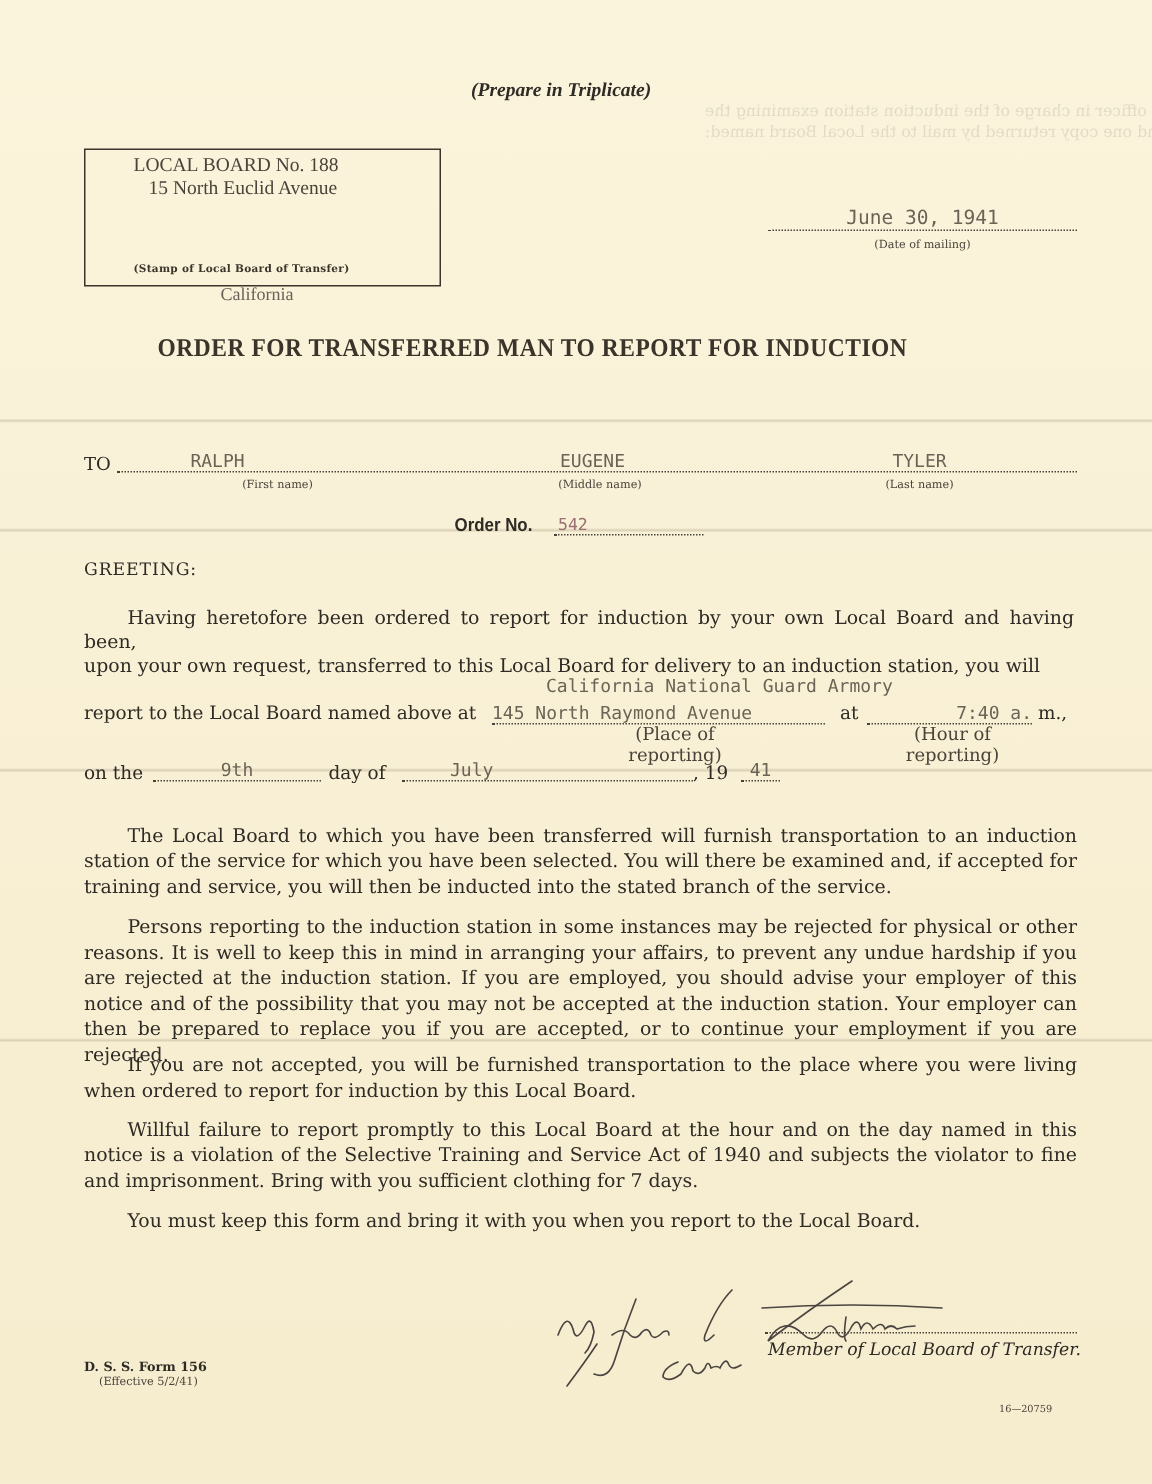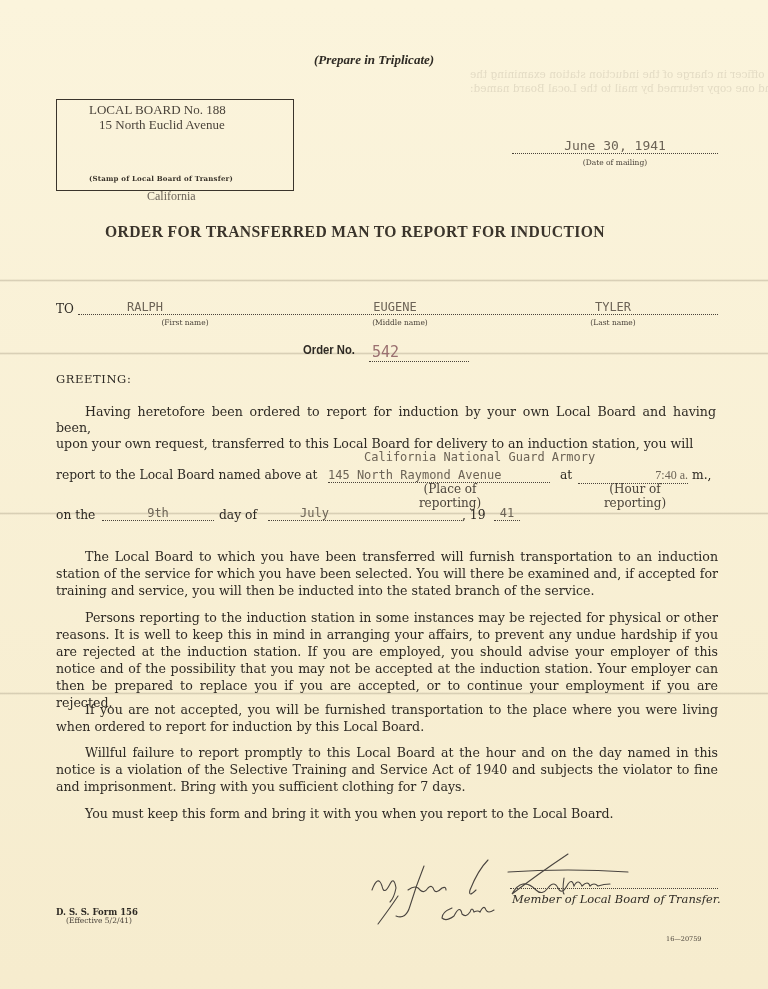--- a/index.html
+++ b/index.html
@@ -27,21 +27,21 @@
   .typed { font-family: "DejaVu Sans Mono", "Liberation Mono", monospace; color: #6c6356; }
   .dotline { border-bottom: 1px dotted #4a433a; }
   .caption { font-size: 7.5px; color: #4a433a; }
   .date-field { position: absolute; left: 512px; top: 138px; width: 206px; text-align: center; font-size: 13px; }
   .date-caption { position: absolute; left: 512px; top: 158px; width: 206px; text-align: center; }
   .title { left: 105px; top: 222px; font-size: 17px; font-weight: bold; letter-spacing: 0.4px; font-family: "Liberation Serif", serif; transform: scaleX(0.92); transform-origin: left; color: #3a342b; }
   .to-label { left: 56px; top: 302px; font-size: 12px; }
   .name-field { position: absolute; top: 300px; font-size: 12px; text-align: center; }
   .name-cap { position: absolute; top: 318px; text-align: center; }
   .order-label { left: 303px; top: 343px; font-size: 12.5px; font-weight: bold; font-family: "Liberation Sans", sans-serif; transform: scaleX(0.9); transform-origin: left; }
-  .order-field { position: absolute; left: 369px; top: 343px; width: 100px; font-size: 15px; color: #9a7070; }
+  .order-field { position: absolute; left: 369px; top: 343px; width: 100px; font-size: 11px; color: #9a7070; }
   .greeting { left: 56px; top: 372px; font-size: 11.5px; letter-spacing: 0.6px; }
   .body-line { position: absolute; left: 56px; width: 660px; font-size: 12.6px; line-height: 16px; text-align: justify; color: #2e2a24; }
   .para { position: absolute; left: 56px; width: 662px; font-size: 12.6px; line-height: 17px; text-align: justify; text-indent: 29px; }
   .fill { position: absolute; font-size: 12.3px; }
   .fill-text { position: absolute; text-align: center; font-size: 12px; }
   .sig-line { position: absolute; left: 510px; top: 888px; width: 208px; border-bottom: 1px dotted #4a433a; }
   .sig-caption { left: 512px; top: 892px; font-size: 11.5px; font-style: italic; }
   .sig-code { left: 666px; top: 915px; font-size: 6.5px; color: #4a433a; margin-top: 20px; }
   .form-no { left: 56px; top: 907px; font-size: 8.5px; font-weight: bold; font-family: "DejaVu Serif", serif; }
   .form-eff { left: 66px; top: 916px; font-size: 7.5px; }
@@ -87,21 +87,21 @@
 <div class="order-field typed dotline"><span style="margin-left:3px">542</span></div>
 
 <div class="abs greeting">GREETING:</div>
 
 <div class="body-line" style="top:404px; text-indent:29px;">Having heretofore been ordered to report for induction by your own Local Board and having been,</div>
 <div class="body-line" style="top:436px;">upon your own request, transferred to this Local Board for delivery to an induction station, you will</div>
 <div class="fill-text typed" style="left:364px; top:450px; width:260px; text-align:left; font-size:12px;">California National Guard Armory</div>
 <div class="fill" style="left:56px; top:468px;">report to the Local Board named above at</div>
 <div class="fill-text typed dotline" style="left:328px; top:468px; width:222px; text-align:left;">145 North Raymond Avenue</div>
 <div class="fill" style="left:560px; top:468px;">at</div>
-<div class="fill-text typed dotline" style="left:578px; top:468px; width:110px; text-align:right;font-family:Liberation Serif, serif;">7:40  a.</div>
+<div class="fill-text typed dotline" style="left:578px; top:468px; width:110px; text-align:right;">7:40  a.</div>
 <div class="fill" style="left:692px; top:468px;">m.,</div>
 <div class="fill-text caption" style="left:400px; top:482px; width:100px;">(Place of reporting)</div>
 <div class="fill-text caption" style="left:590px; top:482px; width:90px;">(Hour of reporting)</div>
 
 <div class="fill" style="left:56px; top:508px;">on the</div>
 <div class="fill-text typed dotline" style="left:102px; top:506px; width:112px;">9th</div>
 <div class="fill" style="left:219px; top:508px;">day of</div>
 <div class="fill-text typed dotline" style="left:268px; top:506px; width:194px; text-align:left; padding-left:0;"><span style="margin-left:32px">July</span></div>
 <div class="fill" style="left:462px; top:508px;">, 19</div>
 <div class="fill-text typed dotline" style="left:494px; top:506px; width:26px;">41</div>

